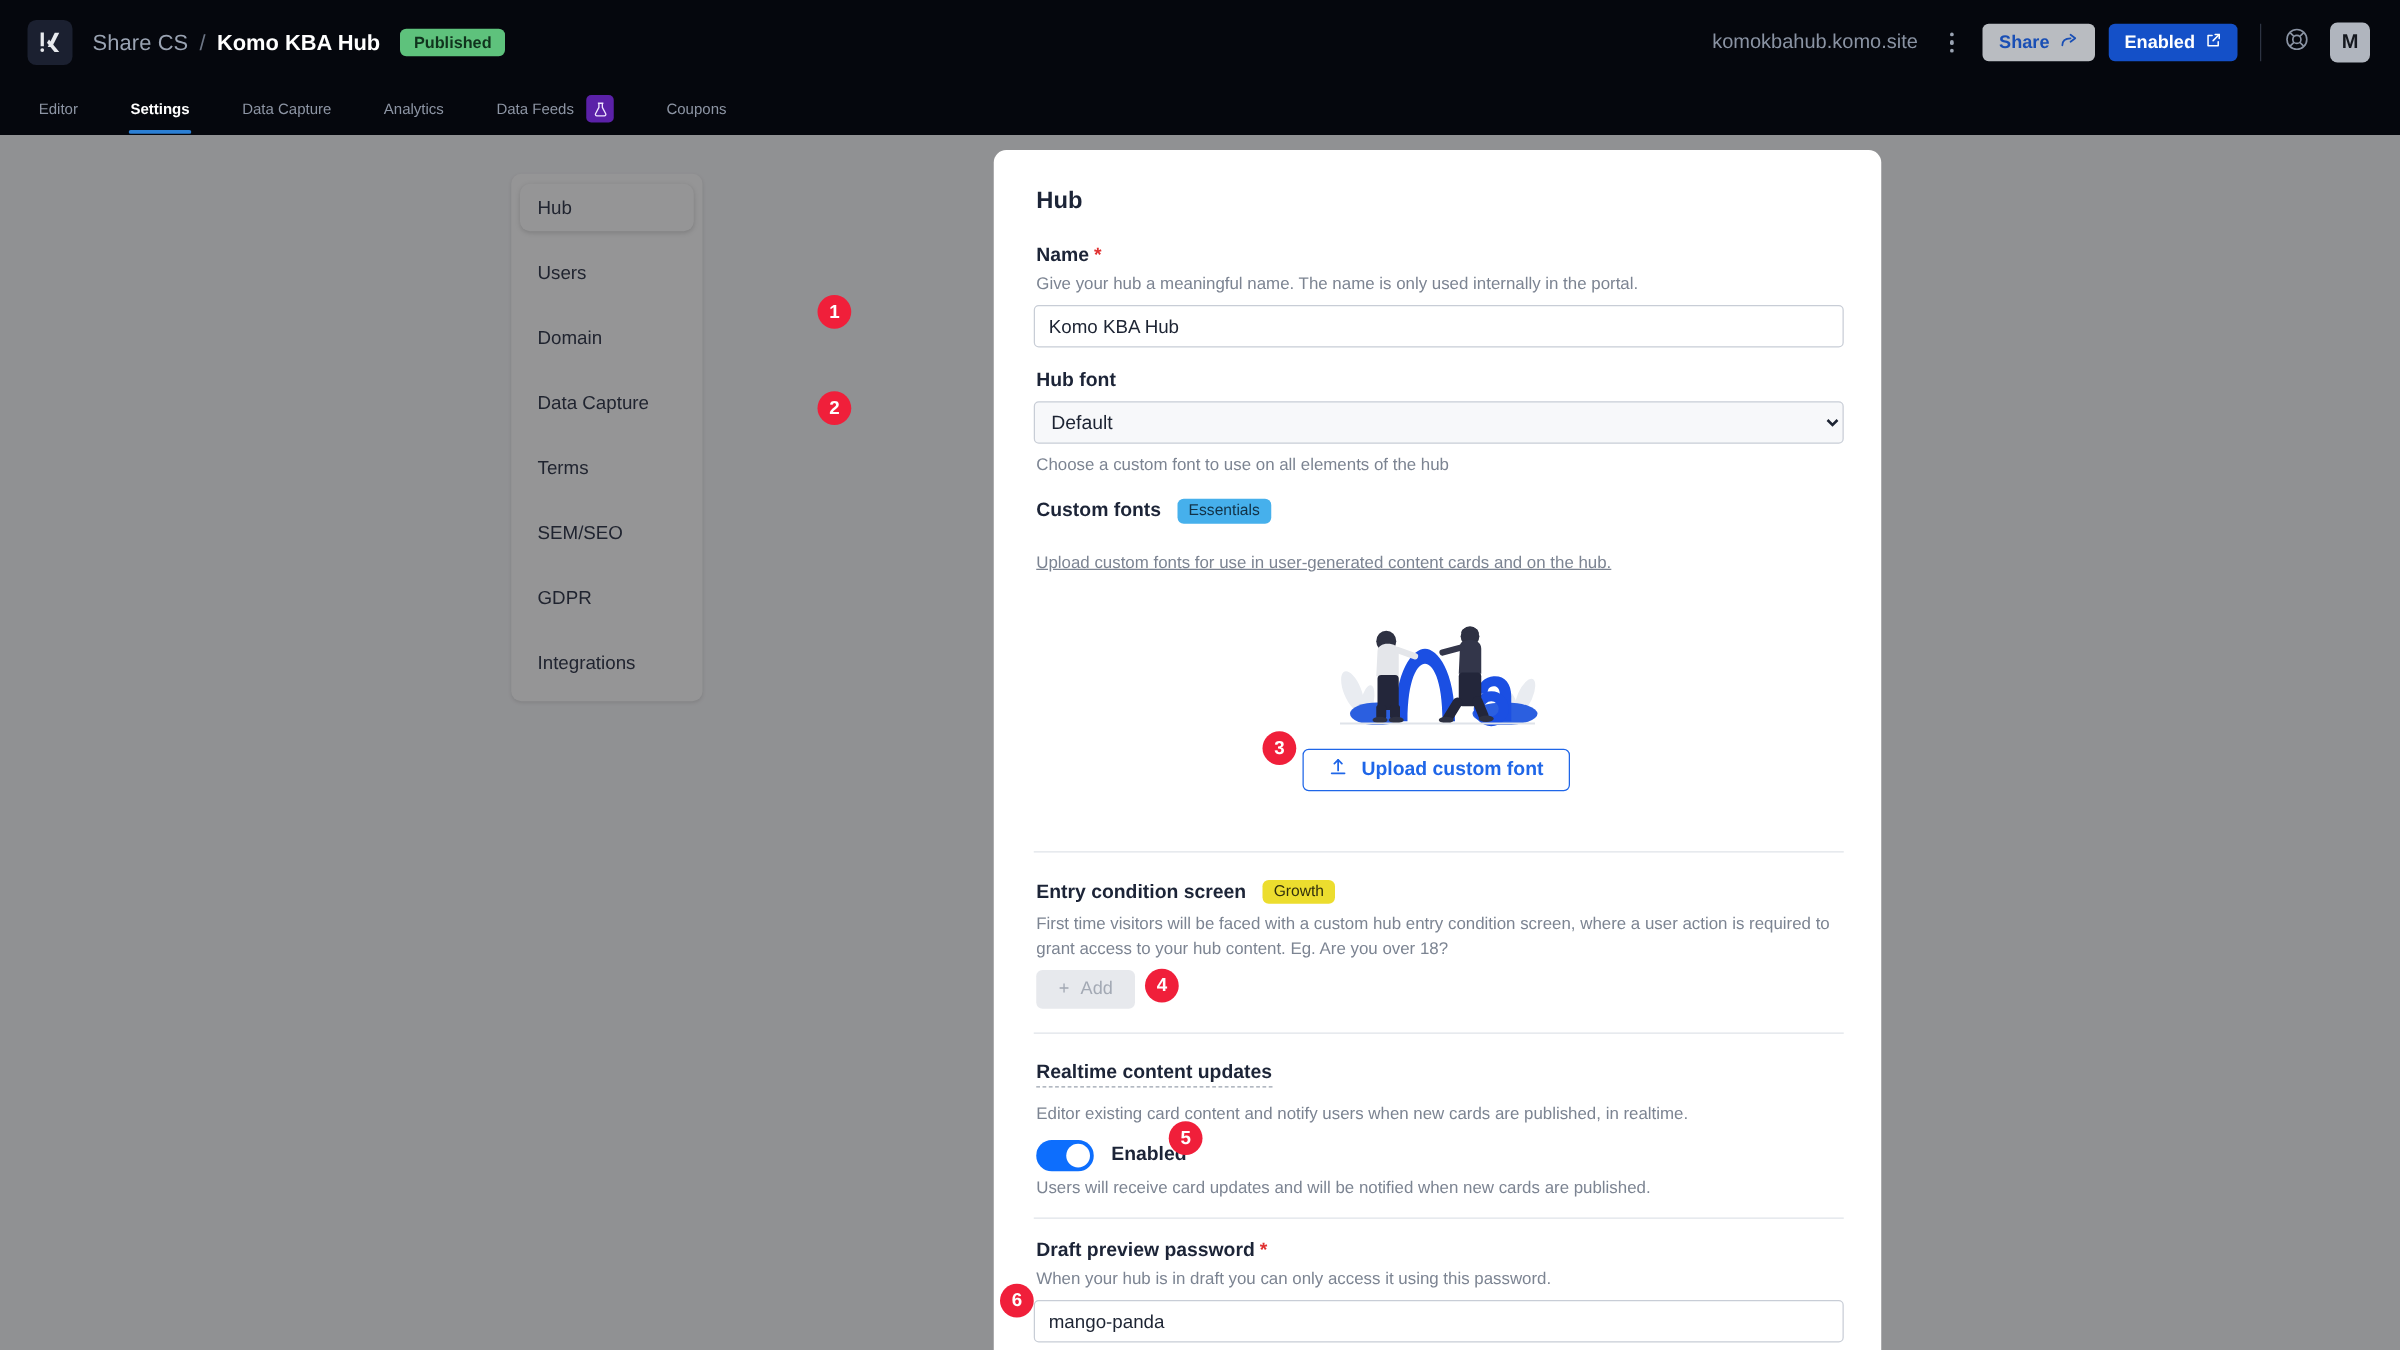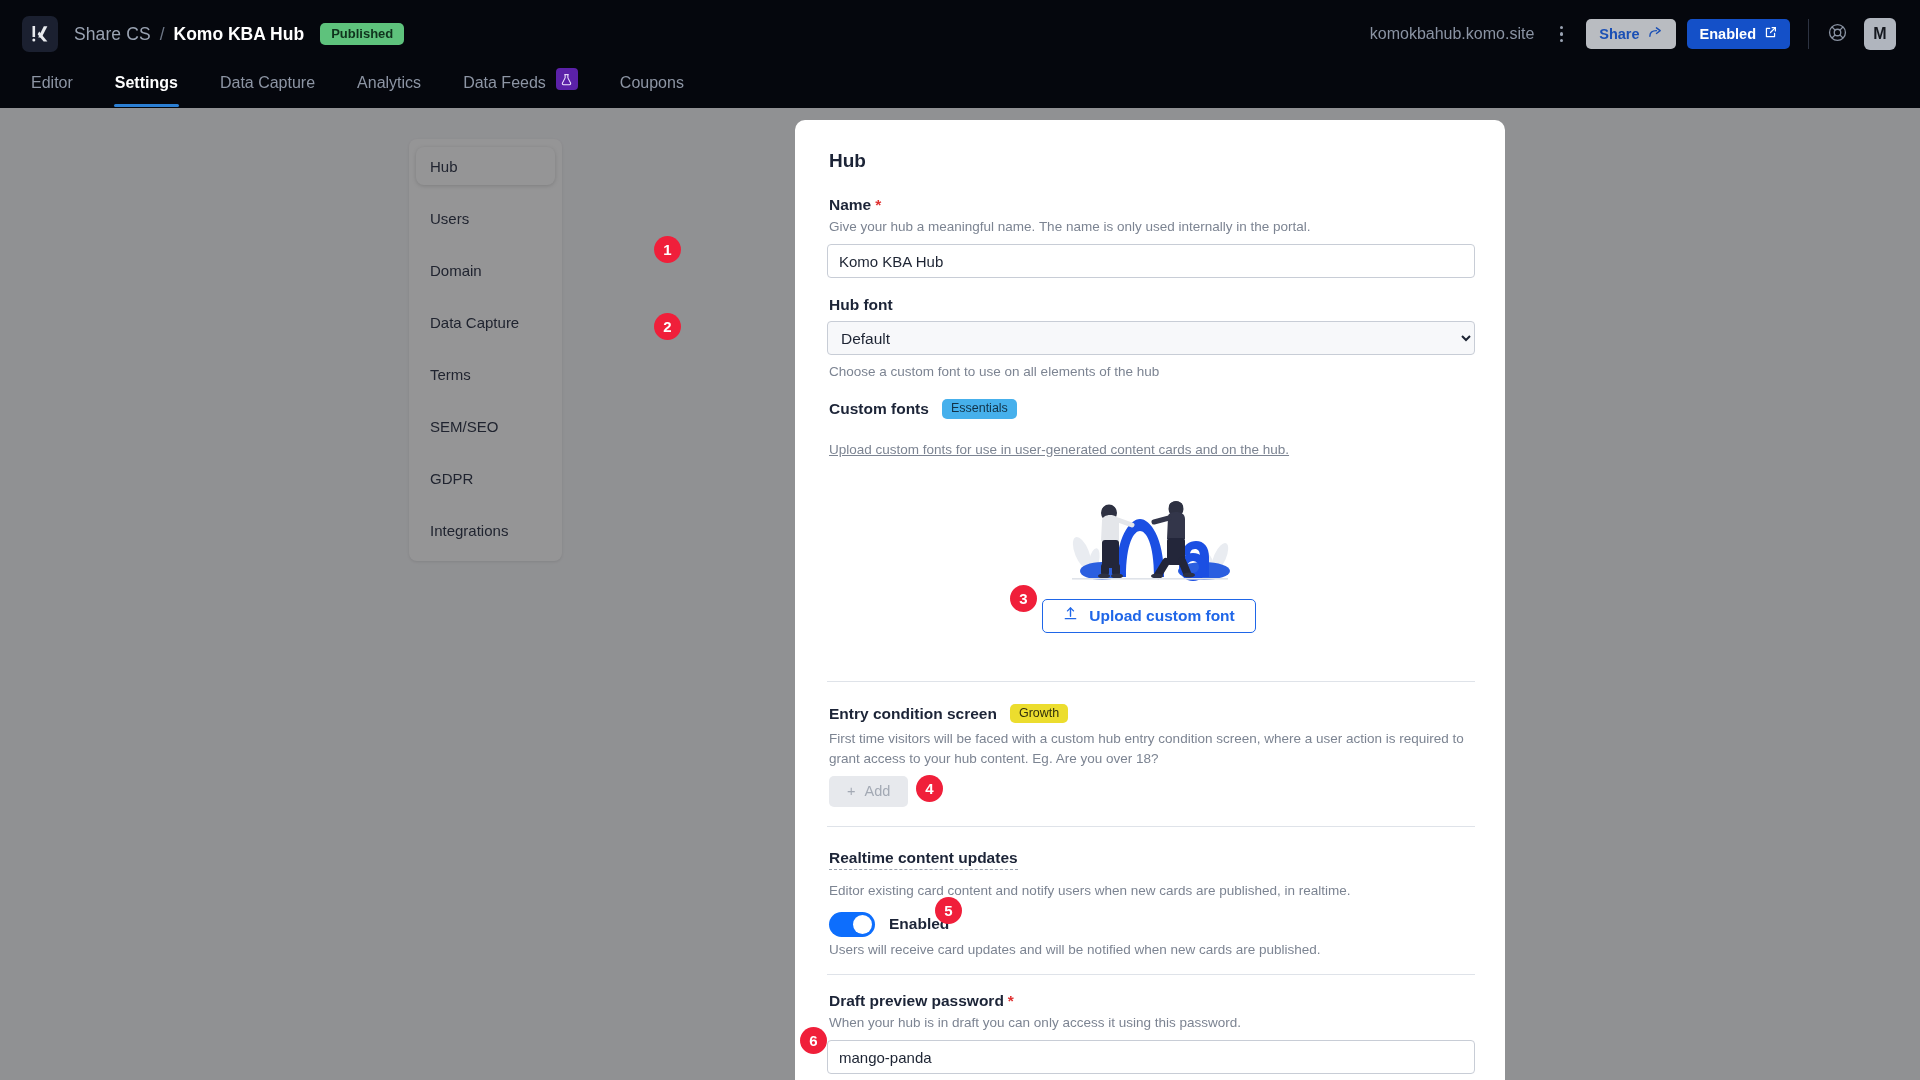--- a/index.html
+++ b/index.html
@@ -140,26 +140,26 @@
     width: 1920px;
     height: 40px;
     background: #05070d;
     display: flex;
     align-items: flex-start;
     padding-left: 10px;
     z-index: 5;
   }
   .tab {
     position: relative;
-    font-size: 16px;
+    font-size: 12px;
     color: #8d95a4;
     padding: 0 21px;
     height: 38px;
     line-height: 30px;
-    display: flex; 
+    display: flex; align-items: center;
     cursor: pointer;
     white-space: nowrap;
   }
   .tab.active { color: #ffffff; font-weight: 700; }
   .tab.active::after {
     content: "";
     position: absolute;
     left: 20px; right: 20px; bottom: -1px;
     height: 3px;
     background: #2b7fd4;

